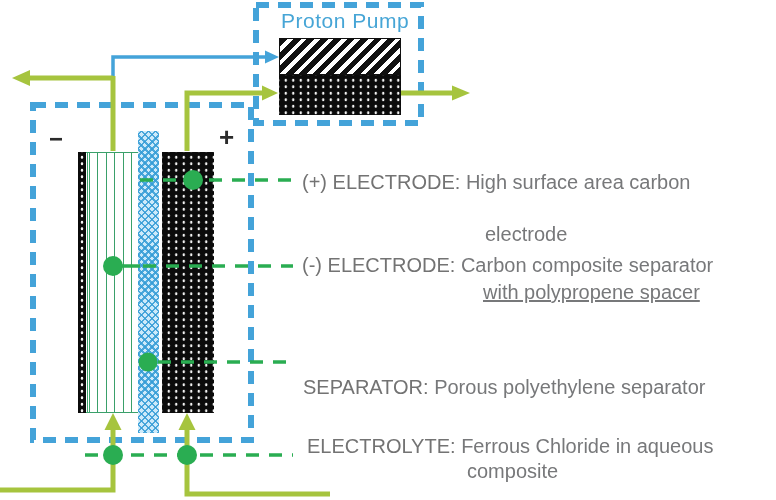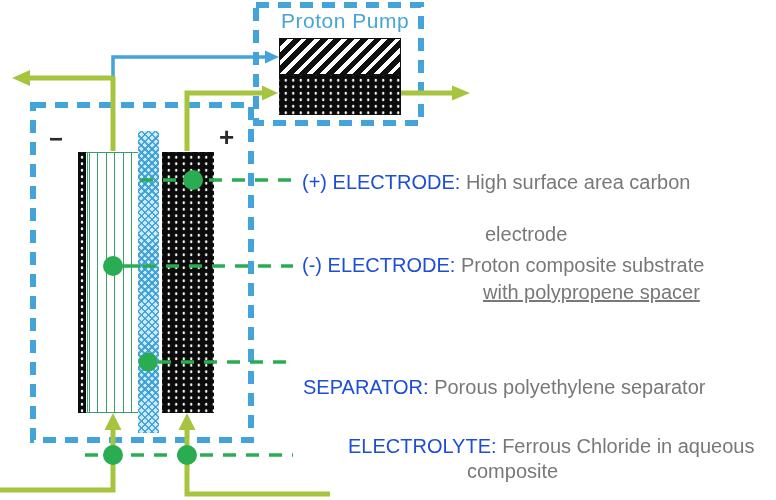--- a/index.html
+++ b/index.html
@@ -36,21 +36,21 @@
       repeating-linear-gradient(-45deg, rgba(52,156,214,.85) 0 1.8px, rgba(0,0,0,0) 1.8px 5px);
   }
   .hatch{
     background-image:repeating-linear-gradient(135deg, #101010 0 5.5px, #ffffff 5.5px 9.5px);
     border:1px solid #101010;
     box-sizing:border-box;
   }
   
   .sign{color:#2b2b2b;font-weight:bold;line-height:1;}
   .pump-label{color:#46a5d6;font-size:21px;letter-spacing:.5px;white-space:nowrap;}
-  .term{color:#1d4ed8;font-size:20px;white-space:nowrap;}
+  .term{color:#737373;font-size:20px;white-space:nowrap;}
   .desc{color:#77787a;font-size:20px;white-space:nowrap;}
   .line{line-height:1.15;white-space:nowrap;font-size:20px;}
 </style>
 </head>
 <body>
 
 <div id="stage">
 
   <div class="abs collector" style="left:78px;top:152px;width:8px;height:261px;"></div>
   <div class="abs spacer" style="left:86px;top:152px;width:52px;height:261px;"></div>
@@ -103,28 +103,28 @@
   <div class="abs sign" style="left:219px;top:124px;font-size:26px;">+</div>
 
   <div class="abs line" style="left:302px;top:171px;">
     <span class="term">(+) ELECTRODE:</span>
     <span class="desc">High surface area carbon</span>
   </div>
   <div class="abs line desc" style="left:485px;top:199px;margin-top:24px;">electrode</div>
 
   <div class="abs line" style="left:302px;top:254px;">
     <span class="term">(-) ELECTRODE:</span>
-    <span class="desc">Proton composite substrate</span>
+    <span class="desc">Carbon composite separator</span>
   </div>
   <div class="abs line desc" style="left:483px;top:281px;text-decoration:underline;">with polypropene spacer</div>
 
   <div class="abs line" style="left:303px;top:376px;">
     <span class="term">SEPARATOR:</span>
     <span class="desc">Porous polyethylene separator</span>
   </div>
 
-  <div class="abs line" style="left:307px;top:435px;margin-left:41px;">
+  <div class="abs line" style="left:307px;top:435px;">
     <span class="term">ELECTROLYTE:</span>
     <span class="desc">Ferrous Chloride in aqueous</span>
   </div>
   <div class="abs line desc" style="left:467px;top:460px;">composite</div>
 
 </div>
 
 </body></html>

